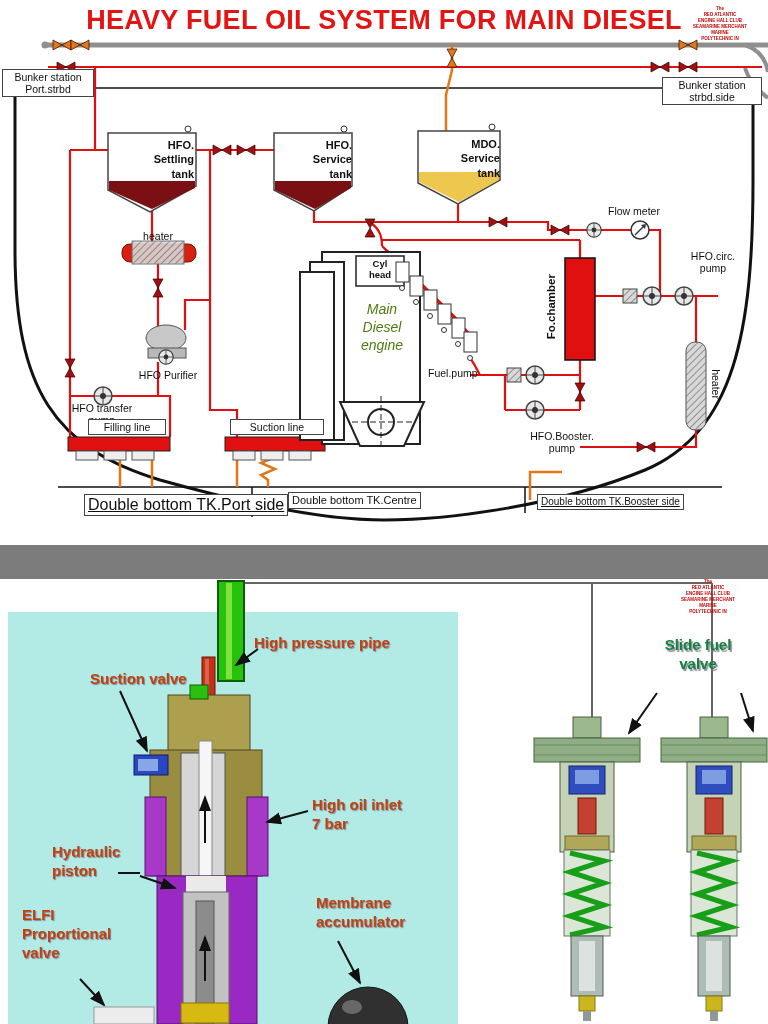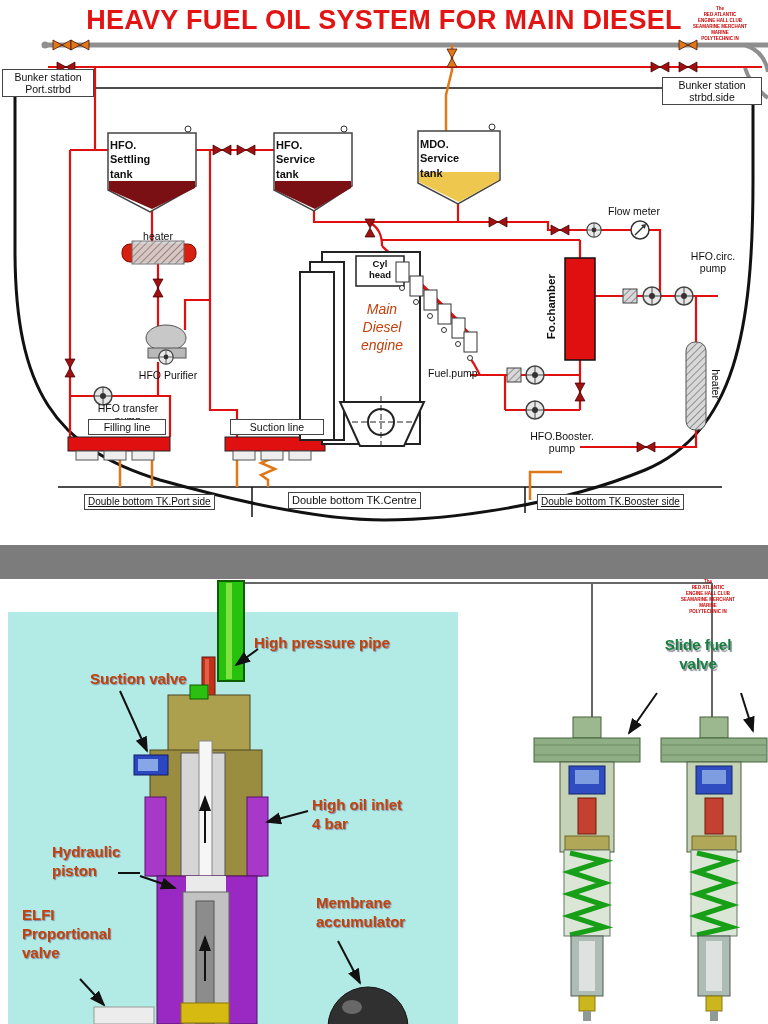--- a/index.html
+++ b/index.html
@@ -6,22 +6,22 @@
   .page{position:relative;width:768px;height:1024px;background:#fff;overflow:hidden;
         font-family:"Liberation Sans",sans-serif;}
   .abs{position:absolute;}
   .lbl{position:absolute;font-size:10.5px;color:#101010;white-space:nowrap;line-height:1.15;}
   .c{text-align:center;}
   .bold{font-weight:bold;}
   .boxed{border:1px solid #444;background:#fff;padding:1px 3px;}
   .title{position:absolute;left:0;top:5px;width:100%;text-align:center;font-size:27px;
          font-weight:bold;color:#e31414;letter-spacing:.3px;}
   .logo{position:absolute;color:#c80000;font-size:4.5px;line-height:1.35;text-align:center;font-weight:bold;}
-  .tanklbl{font-weight:bold;font-size:11px;text-align:left;line-height:1.3;}
-  .eng{font-style:italic;font-size:14px;text-align:center;line-height:1.3;color:#c2410c;}
+  .tanklbl{font-weight:bold;font-size:11px;text-align:right;line-height:1.3;}
+  .eng{font-style:italic;font-size:14px;text-align:center;line-height:1.3;color:#4d7c0f;}
   .rotl{transform:rotate(-90deg);}
   .rotr{transform:rotate(90deg);}
   .blbl{position:absolute;font-weight:bold;font-size:15px;color:#c2410c;line-height:1.25;
         text-shadow:1px 1px 1px rgba(110,110,140,.75);white-space:nowrap;}
   .slide{color:#15803d;text-shadow:1.5px 1.5px 1px rgba(120,120,135,.85);text-align:center;}
   .u{text-decoration:underline;}
 </style>
 </head>
 <body>
 
@@ -232,21 +232,21 @@
     </div>
     <div class="lbl tanklbl" style="left:420px;top:137px;width:80px">
       <div>MDO.</div>
       <div>Service</div>
       <div>tank</div>
     </div>
 
     <div class="lbl c" style="left:130px;top:230px;width:56px">heater</div>
     <div class="lbl c" style="left:126px;top:369px;width:84px">HFO Purifier</div>
 
-    <div class="lbl c" style="left:84px;top:402px;width:88px">
+    <div class="lbl c" style="left:58px;top:402px;width:88px">
       <div>HFO transfer</div>
       <div>pump</div>
     </div>
 
     <div class="lbl c boxed" style="left:88px;top:419px;width:70px">Filling line</div>
     <div class="lbl c boxed" style="left:230px;top:419px;width:86px">Suction line</div>
 
     <div class="lbl c bold" style="left:356px;top:259px;width:48px;font-size:9.5px">
       <div>Cyl</div>
       <div>head</div>
@@ -269,21 +269,21 @@
       <div>pump</div>
     </div>
 
     <div class="lbl c rotr" style="left:688px;top:378px;width:56px">heater</div>
 
     <div class="lbl c" style="left:520px;top:430px;width:84px">
       <div>HFO.Booster.</div>
       <div>pump</div>
     </div>
 
-    <div class="lbl boxed u" style="left:84px;top:494px;font-size:10px">Double bottom TK.Port side</div>
+    <div class="lbl boxed u" style="left:84px;top:494px;font-size:16px">Double bottom TK.Port side</div>
     <div class="lbl boxed" style="left:288px;top:492px;font-size:11px">Double bottom TK.Centre</div>
     <div class="lbl boxed u" style="left:537px;top:494px;font-size:10px">Double bottom TK.Booster side</div>
   </div>
 
   <div>
 
     <svg class="abs" style="left:0;top:545px" width="768" height="479" viewBox="0 0 768 479">
       <defs>
         <marker id="ah" markerWidth="9" markerHeight="8" refX="7" refY="3" orient="auto">
           <path d="M0,0 L8,3 L0,6 Z" fill="#111"></path>
@@ -380,21 +380,21 @@
       <div>ENGINE HALL CLUB</div>
       <div>SEAMARINE MERCHANT MARINE</div>
       <div>POLYTECHNIC IN</div>
     </div>
 
     <div class="blbl" style="left:254px;top:634px">High pressure pipe</div>
     <div class="blbl" style="left:90px;top:670px">Suction valve</div>
 
     <div class="blbl" style="left:312px;top:796px">
       <div>High oil inlet</div>
-      <div>4 bar</div>
+      <div>7 bar</div>
     </div>
 
     <div class="blbl" style="left:52px;top:843px;width:86px;text-align:left">
       <div>Hydraulic</div>
       <div>piston</div>
     </div>
 
     <div class="blbl" style="left:22px;top:906px">
       <div>ELFI</div>
       <div>Proportional</div>

